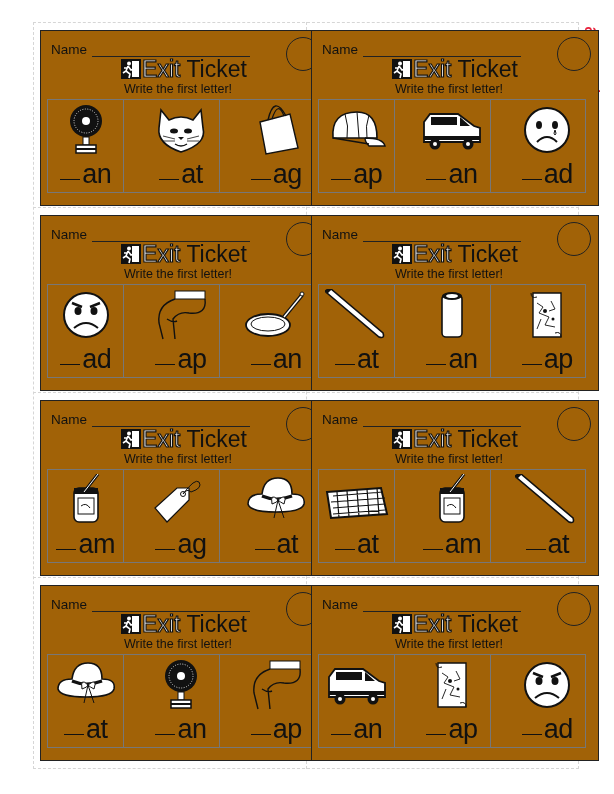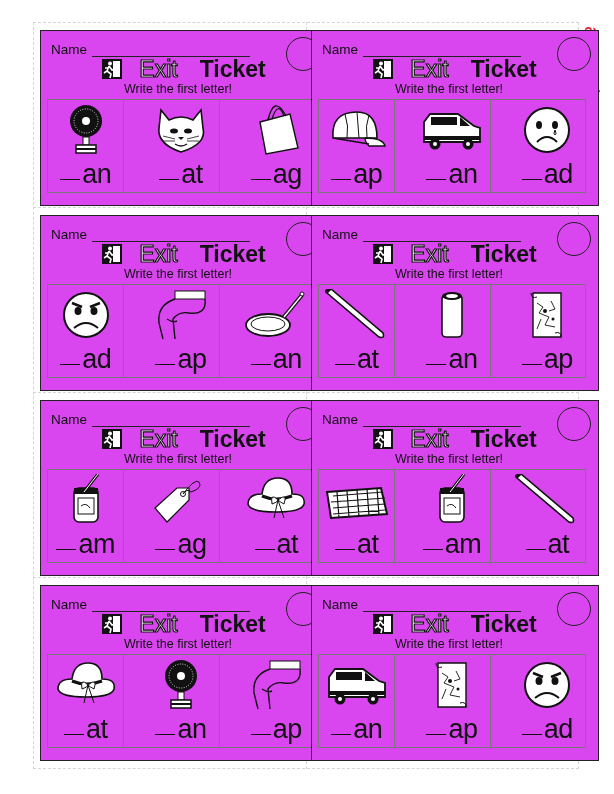--- a/index.html
+++ b/index.html
@@ -2,28 +2,28 @@
 <html><head>
 <meta charset="utf-8">
 <style>
   html, body { margin:0; padding:0; background:#ffffff; }
   body { width:614px; height:794px; position:relative; overflow:hidden; font-family:"Liberation Sans", sans-serif; color:#111; }
   .page-frame { position:absolute; left:33px; top:22px; width:546px; height:747px; border:1.5px dashed #d6d6d6; box-sizing:border-box; }
   .cut-v { position:absolute; left:306px; top:22px; width:0; height:747px; border-left:1.5px dashed #d6d6d6; }
   .cut-h { position:absolute; left:33px; width:546px; height:0; border-top:1.5px dashed #d6d6d6; }
   .side-label { position:absolute; left:574px; top:22px; width:40px; height:110px; }
   .side-label span { position:absolute; left:20px; top:0; transform-origin:0 0; transform:translate(10px,4px) rotate(90deg); white-space:nowrap; font-size:21px; color:#e8203a; font-family:"Liberation Sans", sans-serif; }
-  .card { position:absolute; width:288px; height:176px; border:1.5px solid #222; box-sizing:border-box; background:#d946ef; }
+  .card { position:absolute; width:288px; height:176px; border:1.5px solid #222; box-sizing:border-box; background:#a16207; }
   .name-row { position:absolute; left:10px; top:11px; font-size:13.5px; display:flex; align-items:flex-end; }
   .name-line { width:158px; border-bottom:1.3px solid #222; margin-left:5px; height:12px; }
   .circle { position:absolute; right:7px; top:6px; width:34px; height:34px; border:1.3px solid #222; border-radius:50%; box-sizing:border-box; }
-  .title { position:absolute; left:0; right:0; top:25px; text-align:center; font-size:22px; font-weight:bold; line-height:26px; display:flex; justify-content:center; align-items:center; gap:16px; }
+  .title { position:absolute; left:0; right:0; top:25px; text-align:center; font-size:22px; font-weight:bold; line-height:26px; display:flex; justify-content:center; align-items:center; gap:0; }
   .exit-icon { width:20px; height:20px; display:inline-block; margin-right:1px; }
   .exit-word { color:#fff; -webkit-text-stroke:1.2px #111; font-weight:normal; letter-spacing:0px; font-size:23px; margin-right:6px; }
-  .ticket-word { font-weight:bold; font-size:23px; }
+  .ticket-word { font-weight:normal; font-size:23px; }
   .instr { position:absolute; left:0; right:12px; top:51px; text-align:center; font-size:12.5px; }
   .grid { position:absolute; left:6px; right:12px; top:68px; height:94px; border:1.5px solid #777; box-sizing:border-box; display:flex;gap:19px; }
   .cell { flex:1; border-right:1.5px solid #777; position:relative; }
   .cell:last-child { border-right:none; }
   .pic { position:absolute; left:50%; top:4px; transform:translateX(-50%); width:64px; height:52px; }
   .word { position:absolute; left:0; right:0; bottom:2px; text-align:center; font-size:27px; line-height:32px; letter-spacing:-0.5px; }
   .blank { display:inline-block; width:20px; border-bottom:1.5px solid #111; margin-right:2px; vertical-align:3px; height:0; }
 </style>
 </head>
 <body>

